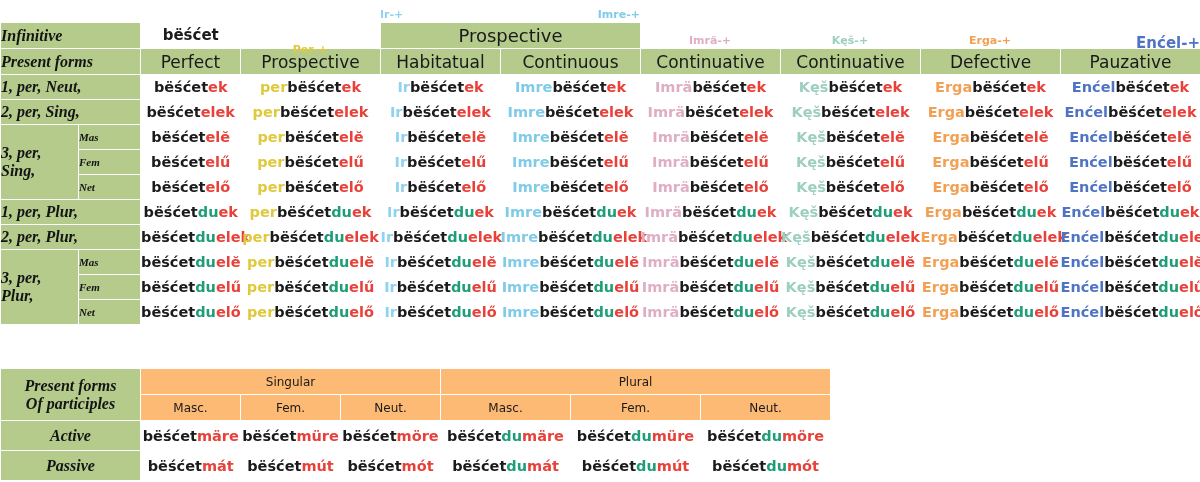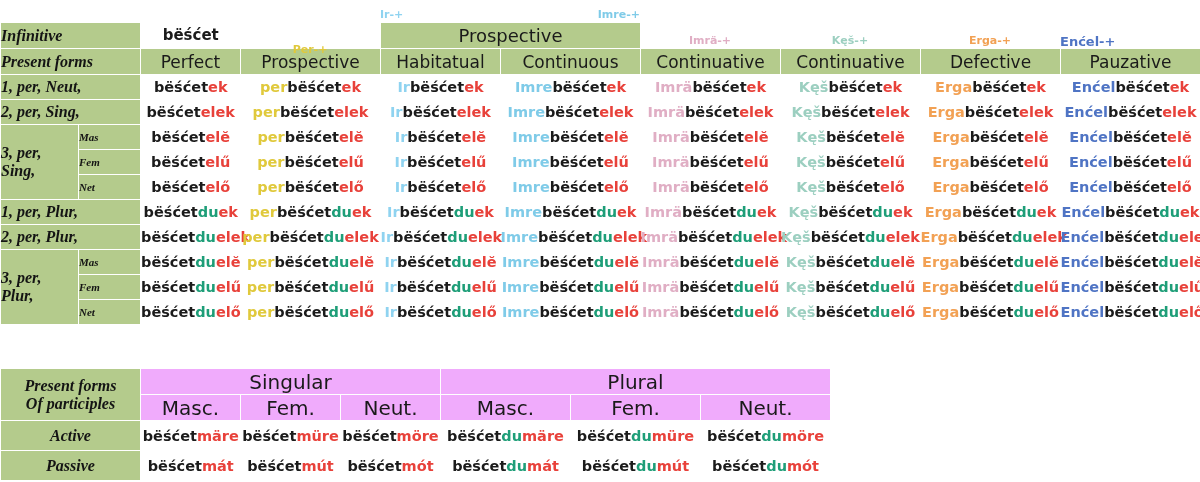--- a/index.html
+++ b/index.html
@@ -80,26 +80,26 @@
     font-size: 15px;
     font-weight: 700;
     color: #1b1b1b;
     height: 26px;
   }
 
   
   table.part { border-collapse: collapse; table-layout: fixed; border-spacing:0;}
   table.part td { padding: 0; }
   .phdr {
-    background: #f0abfc;
+    background: #fdba74;
     border: 1px solid #ffffff;
     text-align: center;
     vertical-align: middle;
     font-family: "DejaVu Sans", sans-serif;
-    font-size: 20px;
+    font-size: 12px;
     color: #1a1a1a;
     height: 26px;
   }
   .plbl {
     background: #b4cb8c;
     border: 1px solid #ffffff;
     text-align: center;
     vertical-align: middle;
     font-family: "Liberation Serif", serif;
     font-style: italic;
@@ -274,21 +274,21 @@
       </tbody>
   </table>
 
   <div id="prefix-layer">
       <div style="position:absolute; left:240px; top:34px; width:140px;text-align:center; font-family:'DejaVu Sans',sans-serif; font-size:11px; font-weight:700;color:#e0c93c;margin-top:9px;">Per-+</div>
       <div style="position:absolute; left:380px; top:8px; width:120px;text-align:left; font-family:'DejaVu Sans',sans-serif; font-size:11px; font-weight:700;color:#8fd3f0;">Ir-+</div>
       <div style="position:absolute; left:500px; top:8px; width:140px;text-align:right; font-family:'DejaVu Sans',sans-serif; font-size:11px; font-weight:700;color:#7fcbe8;">Imre-+</div>
       <div style="position:absolute; left:640px; top:34px; width:140px;text-align:center; font-family:'DejaVu Sans',sans-serif; font-size:11px; font-weight:700;color:#e0aec4;">Imrä-+</div>
       <div style="position:absolute; left:780px; top:34px; width:140px;text-align:center; font-family:'DejaVu Sans',sans-serif; font-size:11px; font-weight:700;color:#9ccfc0;">Kęš-+</div>
       <div style="position:absolute; left:920px; top:34px; width:140px;text-align:center; font-family:'DejaVu Sans',sans-serif; font-size:11px; font-weight:700;color:#f2a154;">Erga-+</div>
-      <div style="position:absolute; left:1060px; top:34px; width:140px;text-align:left; font-family:'DejaVu Sans',sans-serif; font-size:13px; font-weight:700;color:#4f74c4;">Enćel-+</div>
+      <div style="position:absolute; left:1060px; top:34px; width:140px;text-align:right; font-family:'DejaVu Sans',sans-serif; font-size:15px; font-weight:700;color:#4f74c4;">Enćel-+</div>
     </div>
 
   <table class="part" id="part-table" style="position:absolute; left:0; top:368px; width:830px;">
     <colgroup>
       <col style="width:140px">
       <col style="width:100px">
       <col style="width:100px">
       <col style="width:100px">
       <col style="width:130px">
       <col style="width:130px">

